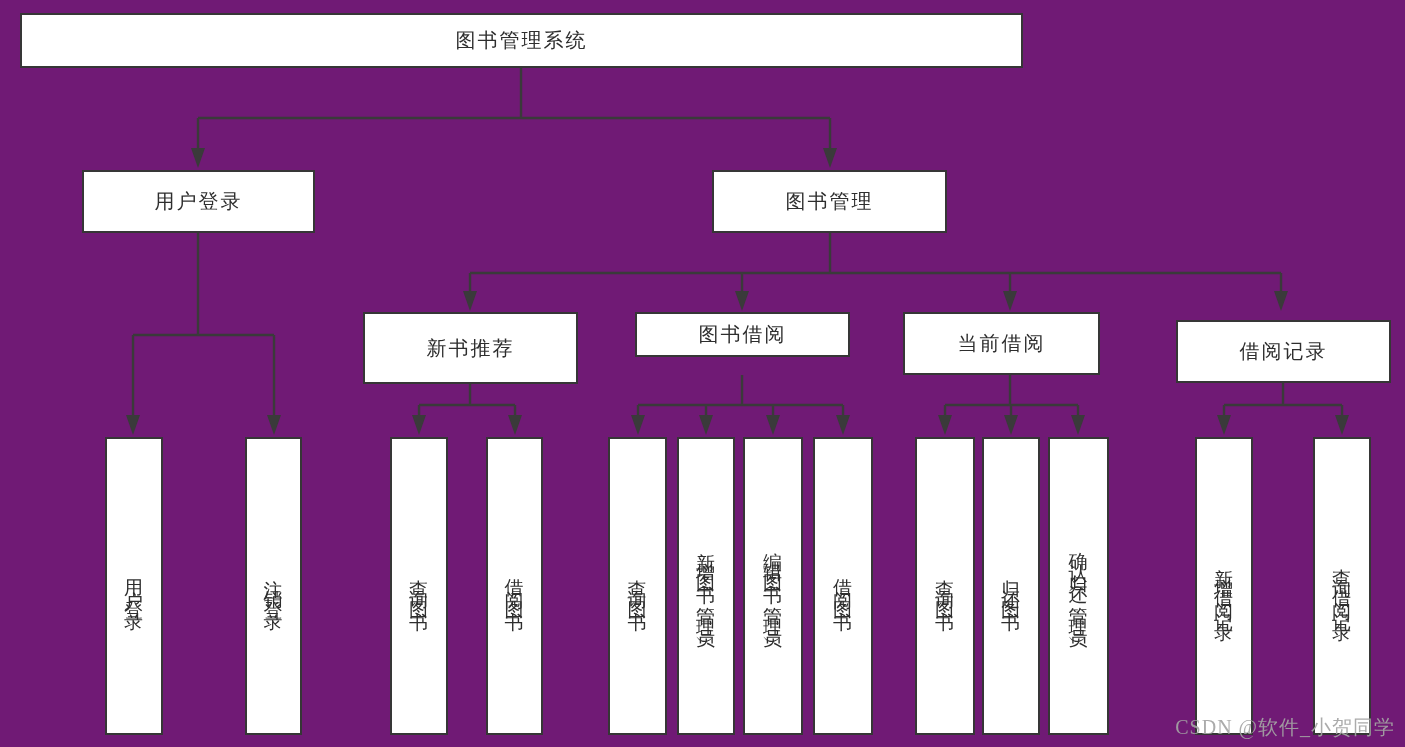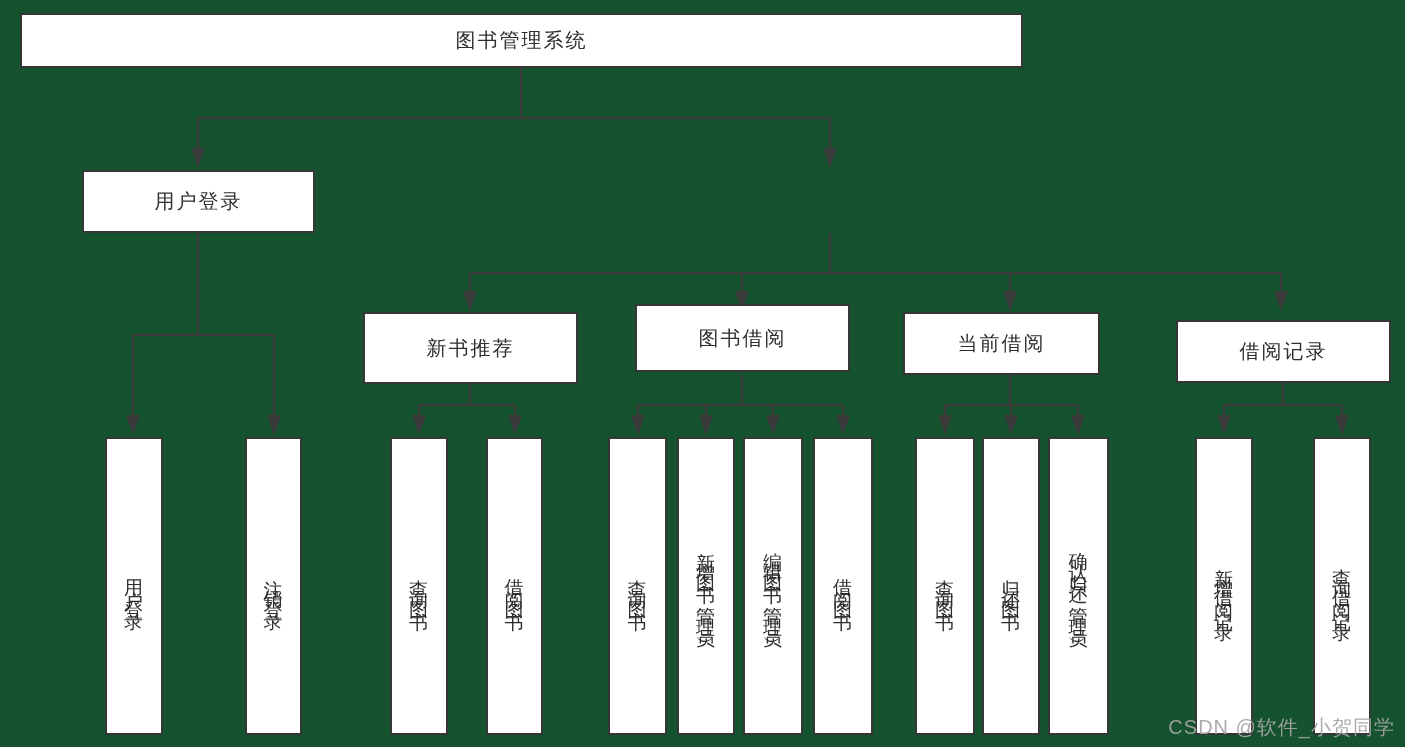--- a/index.html
+++ b/index.html
@@ -1,20 +1,20 @@
 <!DOCTYPE html>
 <html><head>
 <meta charset="utf-8">
 <style>
   html,body{margin:0;padding:0;background:#ffffff;}
   .canvas{
     position:relative;
     width:1405px;height:747px;
-    background:#14532d;
-    font-family:Liberation Sans, sans-serif;
+    background:#701a75;
+    font-family:Liberation Serif, serif;
     overflow:hidden;
   }
   .connectors{position:absolute;left:0;top:0;z-index:1;}
   .connectors path{stroke:#3a3a3a;stroke-width:2.4;fill:none;}
   .connectors polygon{fill:#3a3a3a;stroke:none;}
   .box{
     position:absolute;
     background:#ffffff;
     border:2.5px solid #363636;
     box-sizing:border-box;
@@ -87,25 +87,28 @@
     <polygon points="1335,415 1349,415 1342,435"></polygon>
   </svg>
 
   <div class="box" style="left:20px;top:13px;width:1003px;height:55px">
     <span class="h-label">图书管理系统</span>
   </div>
 
   <div class="box" style="left:82px;top:170px;width:233px;height:63px">
     <span class="h-label">用户登录</span>
   </div>
+  <div class="box" style="left:712px;top:170px;width:235px;height:63px">
+    <span class="h-label">图书管理</span>
+  </div>
 
   <div class="box" style="left:363px;top:312px;width:215px;height:72px">
     <span class="h-label">新书推荐</span>
   </div>
-  <div class="box" style="left:635px;top:304px;width:215px;height:68px">
+  <div class="box" style="left:635px;top:312px;width:215px;height:45px">
     <span class="h-label">图书借阅</span>
   </div>
   <div class="box" style="left:903px;top:312px;width:197px;height:63px">
     <span class="h-label">当前借阅</span>
   </div>
   <div class="box" style="left:1176px;top:320px;width:215px;height:63px">
     <span class="h-label">借阅记录</span>
   </div>
 
   <div class="box" style="left:105px;top:437px;width:58px;height:298px">

